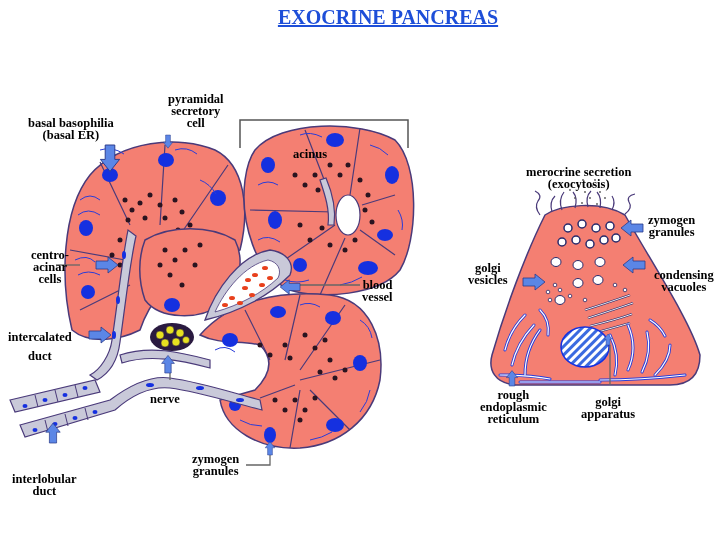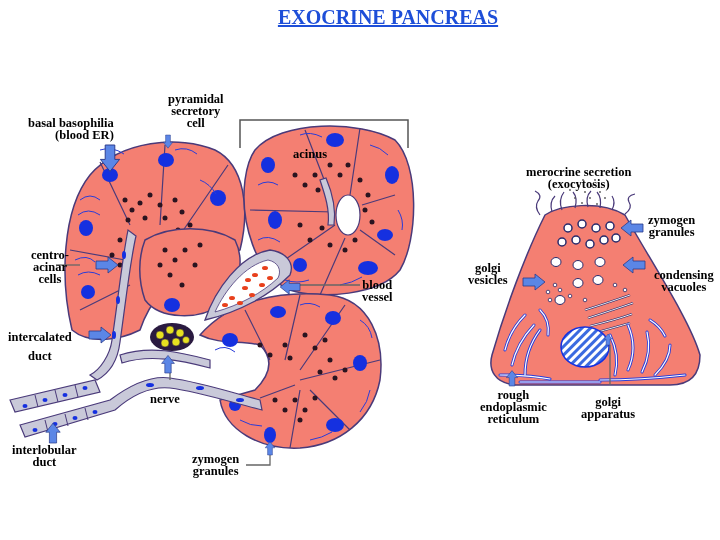--- a/index.html
+++ b/index.html
@@ -312,49 +312,49 @@
     <use href="#arrowR" transform="translate(53,443) rotate(-90) scale(0.9)"></use>
     <use href="#arrowR" transform="translate(270,455) rotate(-90) scale(0.6)"></use>
     <use href="#arrowR" transform="translate(643,228) rotate(180) scale(1)"></use>
     <use href="#arrowR" transform="translate(645,265) rotate(180) scale(1)"></use>
     <use href="#arrowR" transform="translate(523,282) scale(1)"></use>
     <use href="#arrowR" transform="translate(512,386) rotate(-90) scale(0.7)"></use>
     <use href="#arrowR" transform="translate(608,345) rotate(-90) scale(0.5)"></use>
   </g>
 </svg>
 
-<div class="lbl" style="left:28px; top:117px;text-align:right;">
+<div class="lbl" style="left:28px; top:117px;">
   <div>basal basophilia</div>
-    <div>(blood ER)</div>
+    <div>(basal ER)</div>
 </div>
 <div class="lbl" style="left:130px; top:93px;margin-left:38px;">
   <div>pyramidal</div>
     <div>secretory</div>
     <div>cell</div>
 </div>
 <div class="lbl" style="left:293px; top:112px;margin-top:36px;">
   <div>acinus</div>
 </div>
 <div class="lbl" style="left:8px; top:249px;margin-left:23px;">
   <div>centro-</div>
     <div>acinar</div>
     <div>cells</div>
 </div>
 <div class="lbl" style="left:8px; top:328px; line-height:19px;text-align:center;">
   <div>intercalated</div>
     <div>duct</div>
 </div>
-<div class="lbl" style="left:362px; top:279px;">
+<div class="lbl" style="left:362px; top:279px;text-align:right;">
   <div>blood</div>
     <div>vessel</div>
 </div>
 <div class="lbl" style="left:150px; top:393px;">
   <div>nerve</div>
 </div>
-<div class="lbl" style="left:12px; top:444px;">
+<div class="lbl" style="left:12px; top:473px;">
   <div>interlobular</div>
     <div>duct</div>
 </div>
 <div class="lbl" style="left:192px; top:453px;">
   <div>zymogen</div>
     <div>granules</div>
 </div>
 <div class="lbl" style="left:526px; top:166px;">
   <div>merocrine secretion</div>
     <div>(exocytosis)</div>

